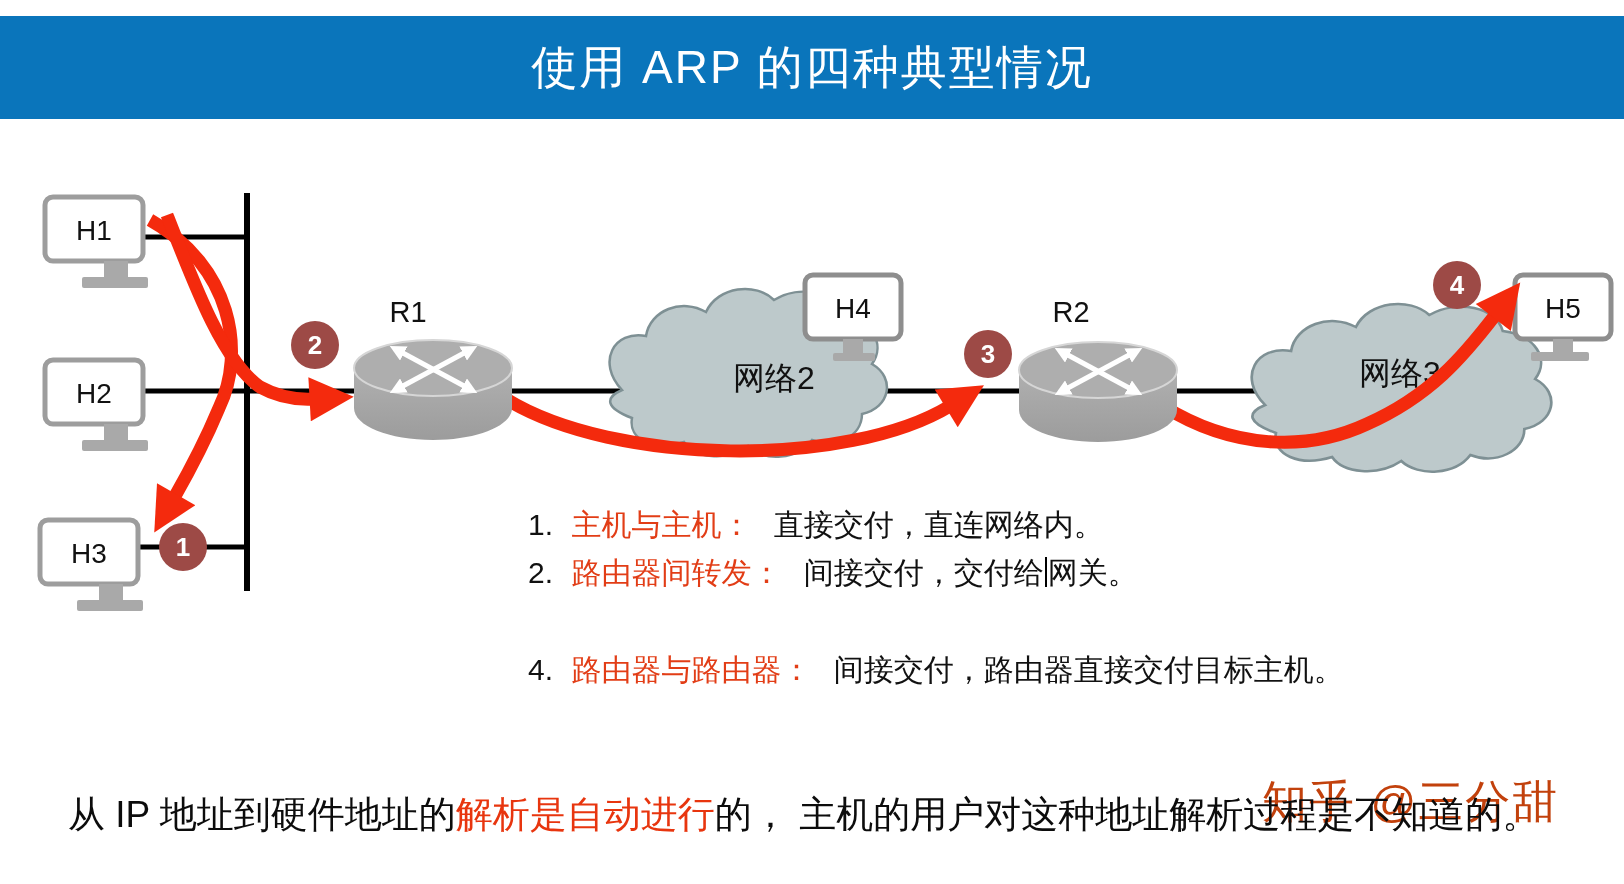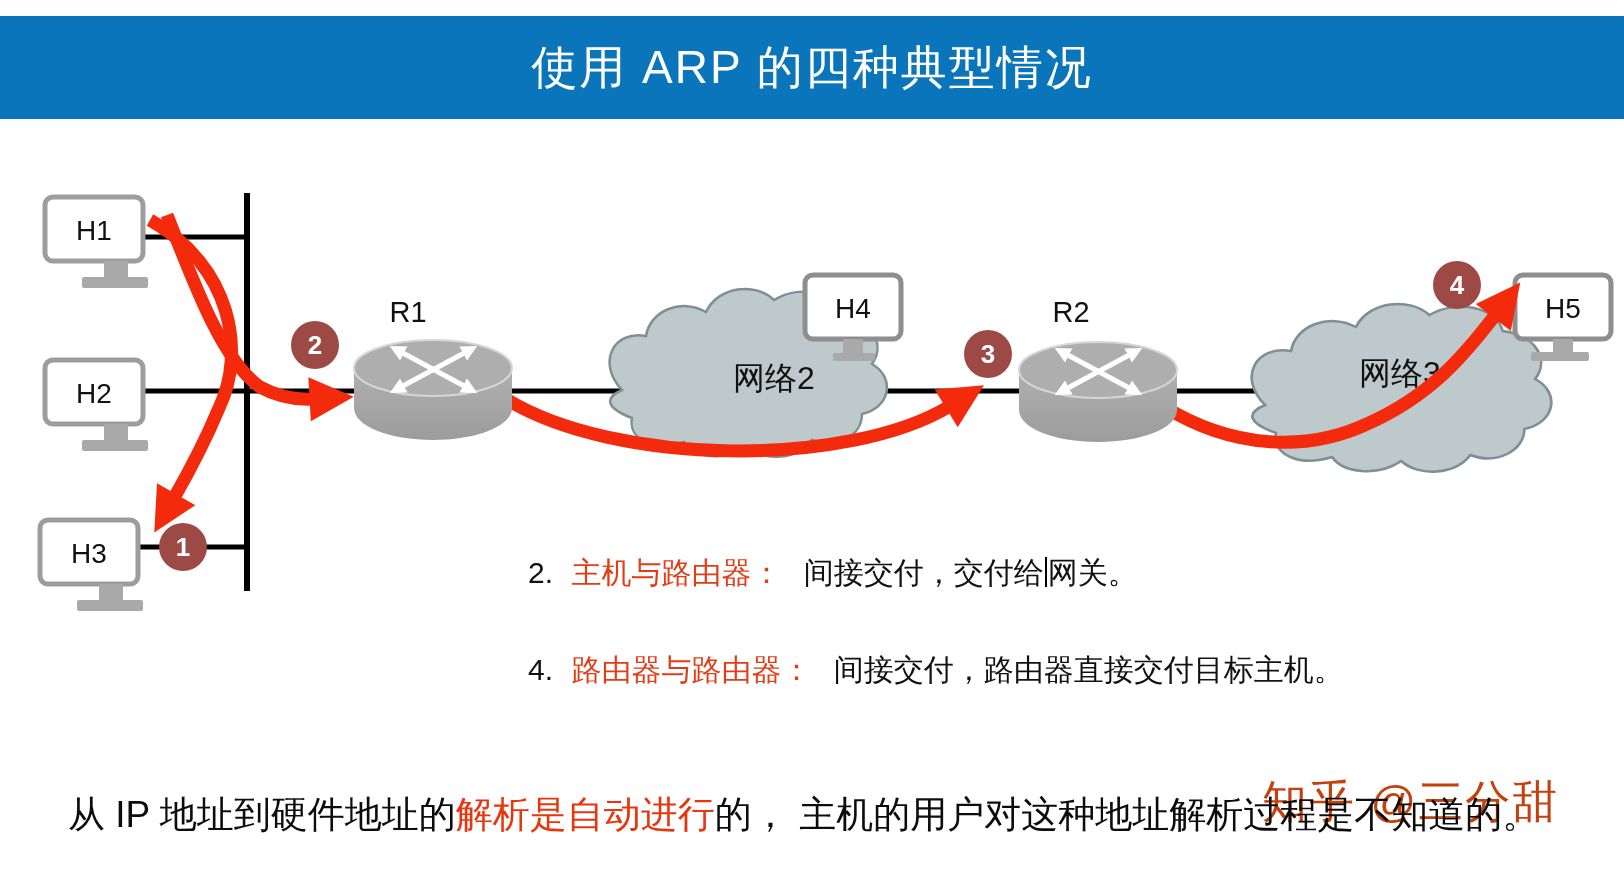--- a/index.html
+++ b/index.html
@@ -143,23 +143,28 @@
     <g>
       <circle cx="988" cy="354" r="24" fill="#9d4a46"></circle>
       <text class="badgenum" x="988" y="363" text-anchor="middle">3</text>
     </g>
     <g>
       <circle cx="1457" cy="285" r="24" fill="#9d4a46"></circle>
       <text class="badgenum" x="1457" y="294" text-anchor="middle">4</text>
     </g>
   </svg>
 
+  <div class="legend-item" style="top:507px">
+    <span class="num">1.</span>
+    <span class="term">主机与主机：</span>
+    <span class="desc">直接交付，直连网络内。</span>
+  </div>
   <div class="legend-item" style="top:555px">
     <span class="num">2.</span>
-    <span class="term">主机与路由器：</span>
+    <span class="term">路由器间转发：</span>
     <span class="desc">间接交付，交付给</span><span class="caret"></span><span class="desc">网关。</span>
   </div>
   <div class="legend-item" style="top:652px">
     <span class="num">4.</span>
     <span class="term">路由器与路由器：</span>
     <span class="desc">间接交付，路由器直接交付目标主机。</span>
   </div>
 
   <div class="watermark">知乎 @三分甜</div>
 

